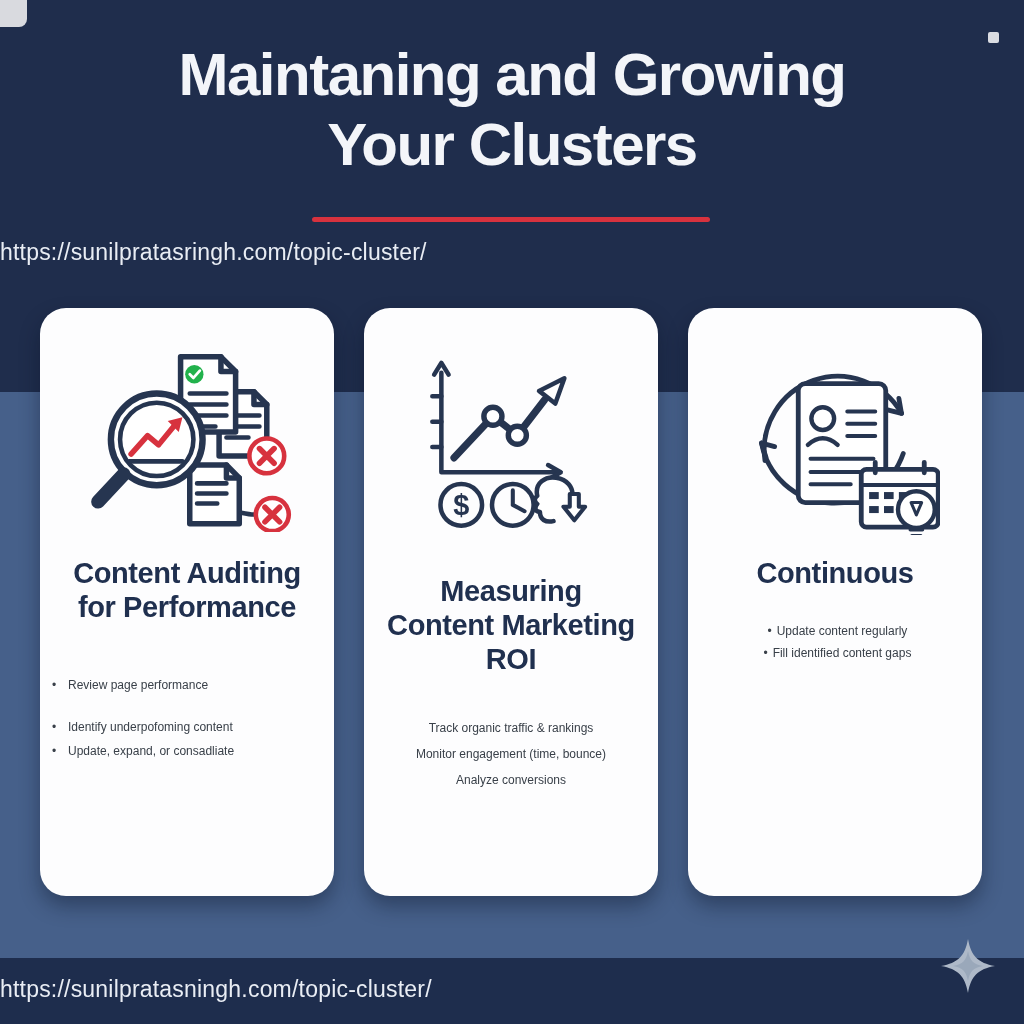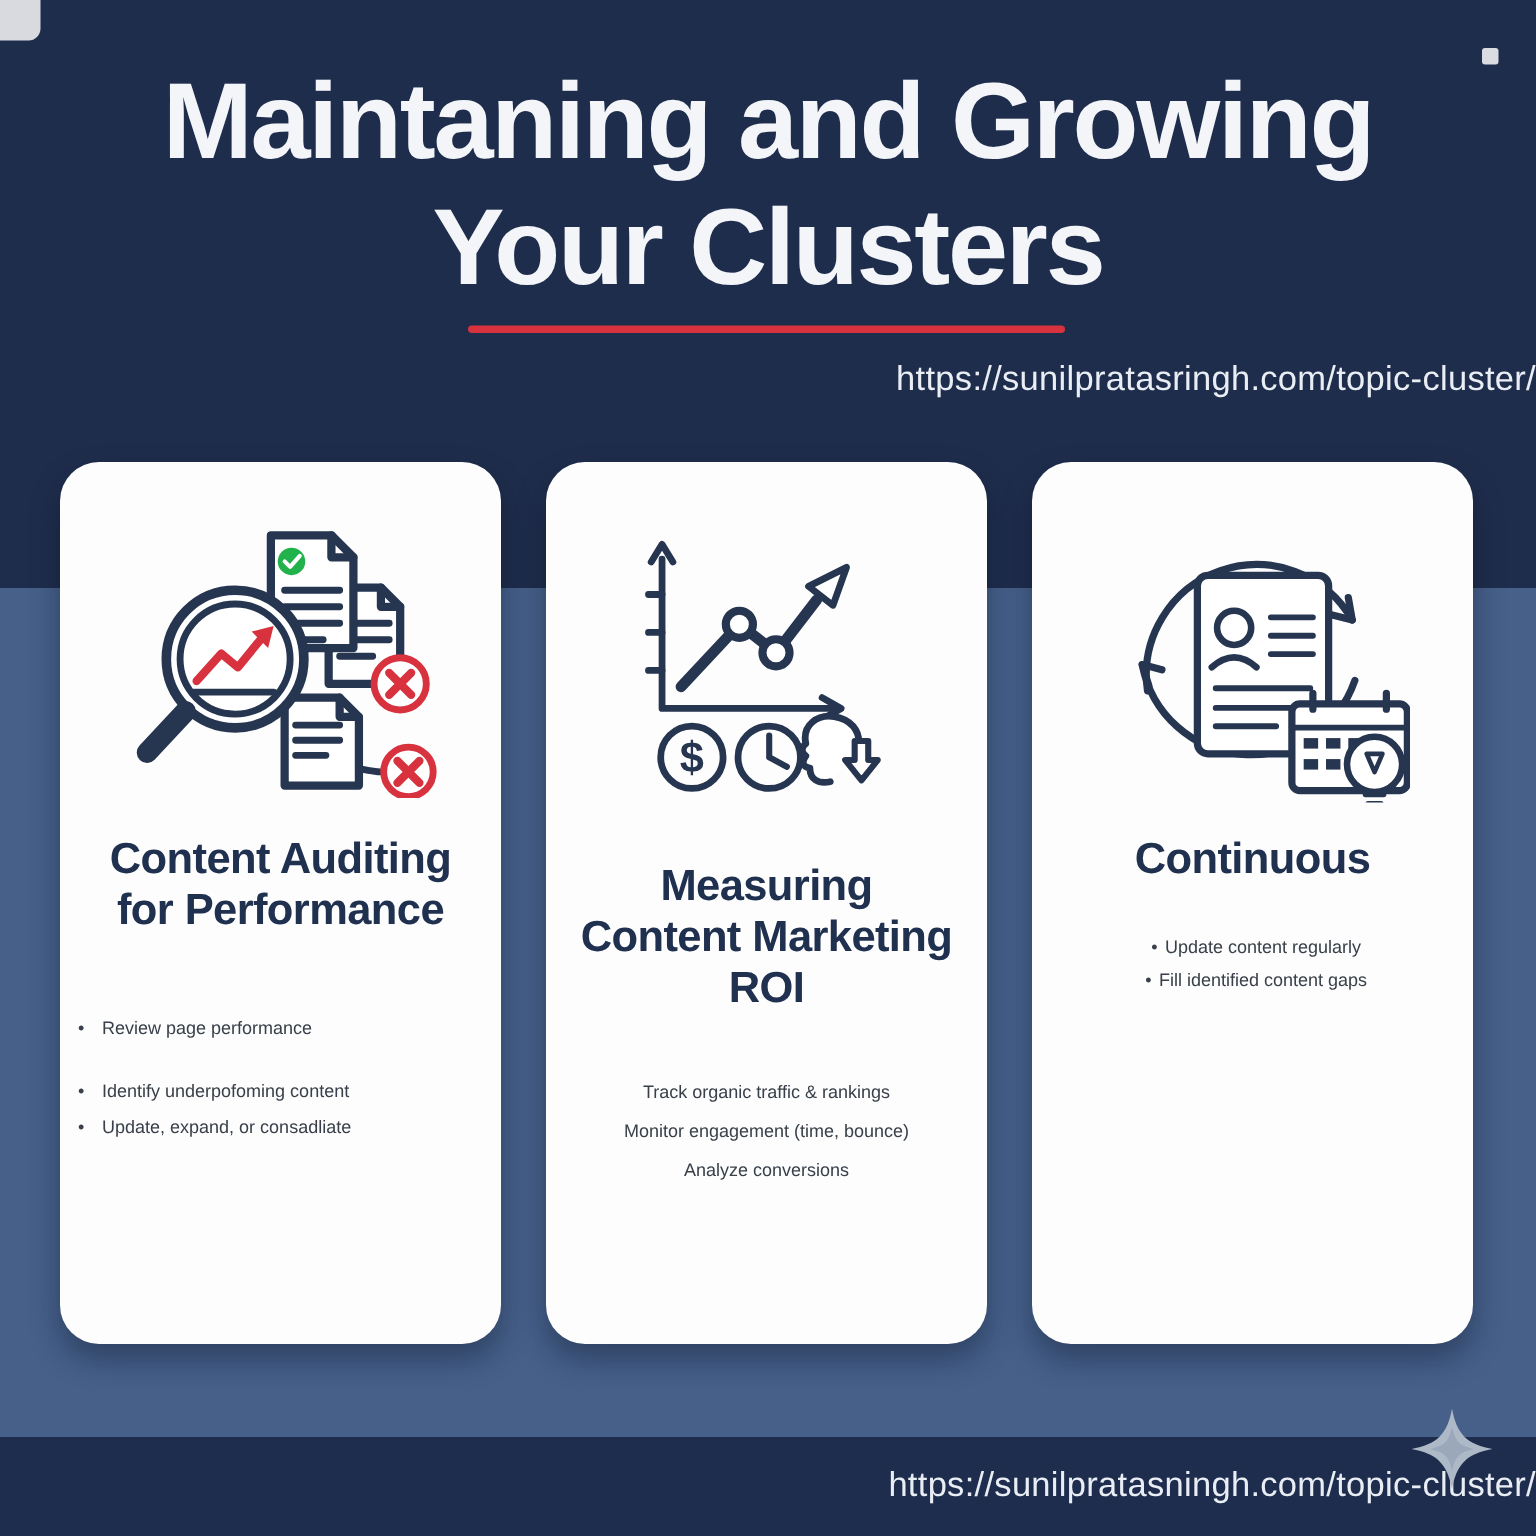--- a/index.html
+++ b/index.html
@@ -7,23 +7,23 @@
           font-family:"Liberation Sans",sans-serif;}
   
   .bg-top{position:absolute;left:0;top:0;width:100%;height:392px;background:#1f2d4c;}
   .bg-mid{position:absolute;left:0;top:392px;width:100%;height:566px;background:#46608a;}
   .bg-bottom{position:absolute;left:0;top:958px;width:100%;height:66px;background:#1e2d4d;}
   
   .corner-artifact{position:absolute;left:0;top:0;width:27px;height:27px;background:#e9e9ec;border-radius:0 0 8px 0;opacity:.92;}
   .dot-artifact{position:absolute;left:988px;top:32px;width:11px;height:11px;background:#eef0f3;border-radius:2px;opacity:.9;}
   
   .title{position:absolute;top:40px;left:0;width:100%;text-align:center;color:#f3f5f9;
-         font-weight:700;font-size:72px;line-height:1.16;letter-spacing:-1.5px;}
+         font-weight:700;font-size:60px;line-height:1.16;letter-spacing:-1.5px;}
   .divider{position:absolute;top:217px;left:312px;width:398px;height:5px;background:#d7323e;border-radius:3px;}
-  .url-line{position:absolute;left:0;width:100%;text-align:right;color:#e9edf4;font-size:23px;letter-spacing:.2px;}
+  .url-line{position:absolute;left:0;width:100%;text-align:left;color:#e9edf4;font-size:23px;letter-spacing:.2px;}
   .url-top{top:239px;}
   .url-bottom{top:976px;}
   
   .cards{position:absolute;top:308px;left:40px;width:944px;display:flex;gap:30px;}
   .card{width:294px;height:588px;background:#fdfdfe;border-radius:26px;
         box-shadow:0 10px 20px rgba(8,16,34,.38);display:flex;flex-direction:column;align-items:center;box-sizing:border-box;}
   .icon-wrap{display:flex;align-items:center;justify-content:center;}
   .card-title{text-align:center;color:#20304f;font-weight:700;font-size:29px;line-height:1.18;letter-spacing:-.4px;}
   .items{font-size:12px;color:#394049;line-height:1.25;}
   .row{white-space:nowrap;}

